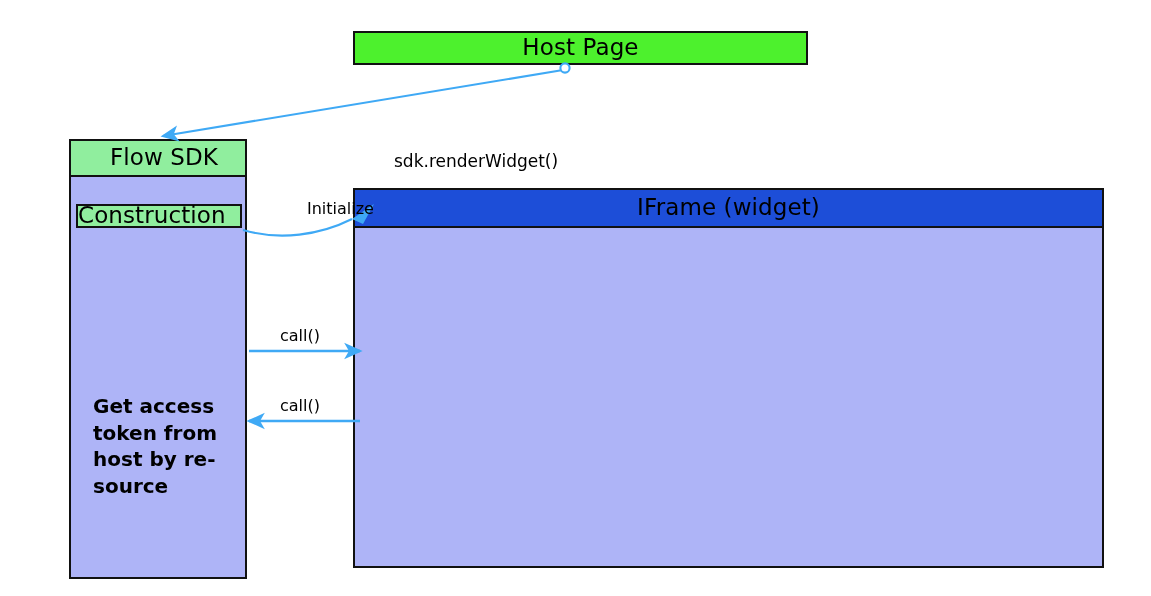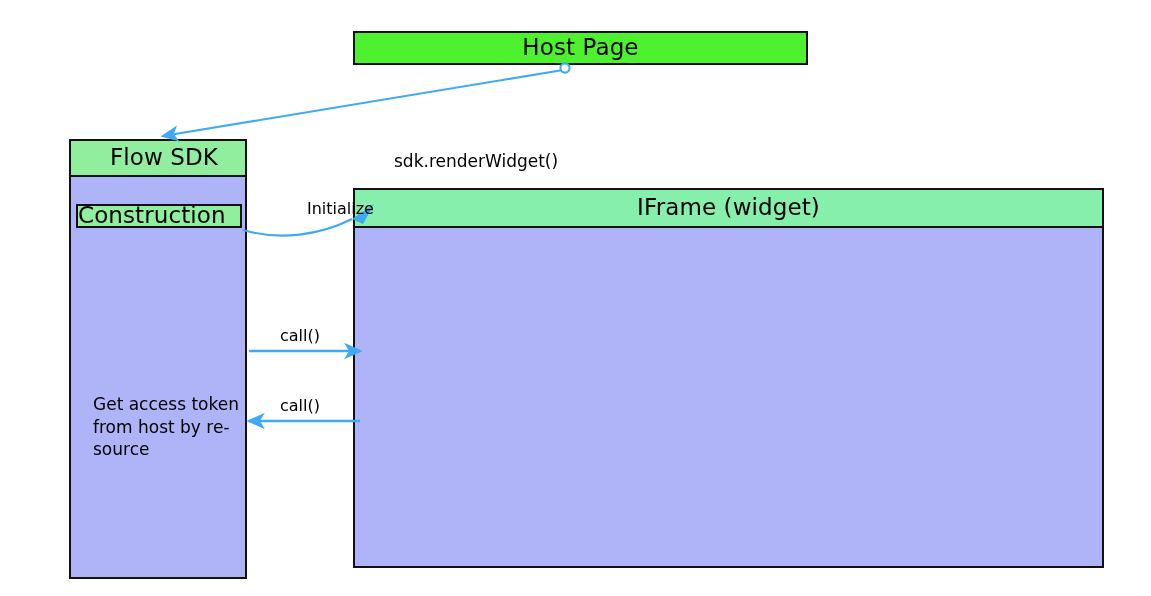--- a/index.html
+++ b/index.html
@@ -85,43 +85,44 @@
     background: #90ee9e;
     display: flex;
     align-items: center;
   }
   #access-token-text {
     position: absolute;
     left: 22px;
     top: 252px;
     width: 146px;
     text-align: left;
-    font-size: 17px;
+    font-size: 20px;
     line-height: 1.33;
     color: #000000;
+    font-weight: bold;
   }
 
   
   #iframe-box {
     left: 353px;
     top: 188px;
     width: 751px;
     height: 380px;
     background: #aeb4f7;
     display: block;
   }
   #iframe-header {
     position: absolute;
     left: -2px;
     top: -2px;
     width: 751px;
     height: 40px;
     box-sizing: border-box;
     border: 2px solid #111111;
-    background: #86efac;
+    background: #1d4ed8;
     display: flex;
     align-items: center;
     justify-content: center;
   }
 
   
   .edge-label {
     position: absolute;
     font-size: 16px;
     color: #000000;

